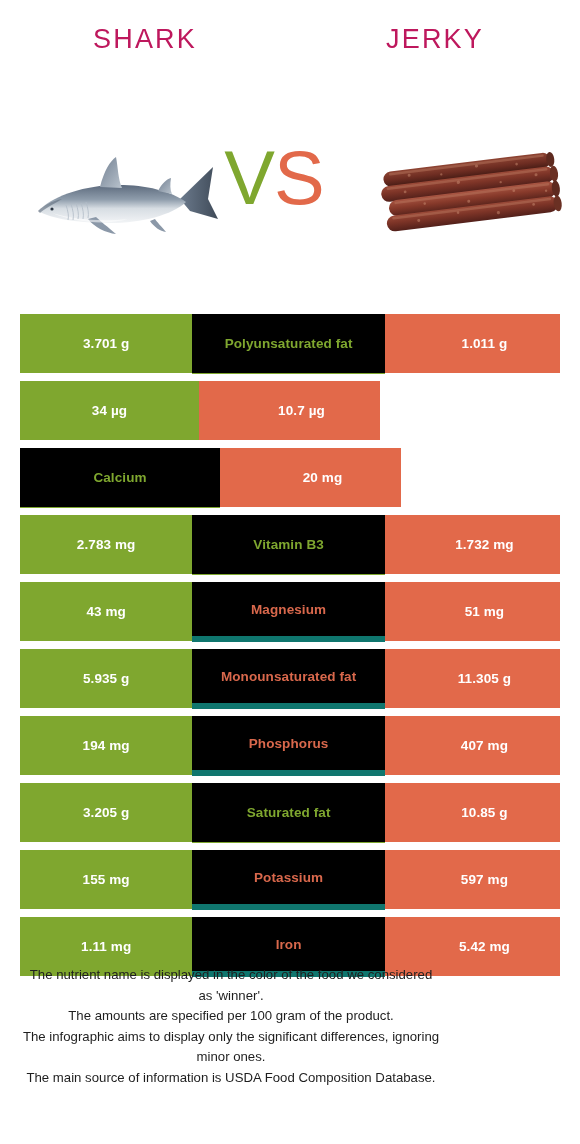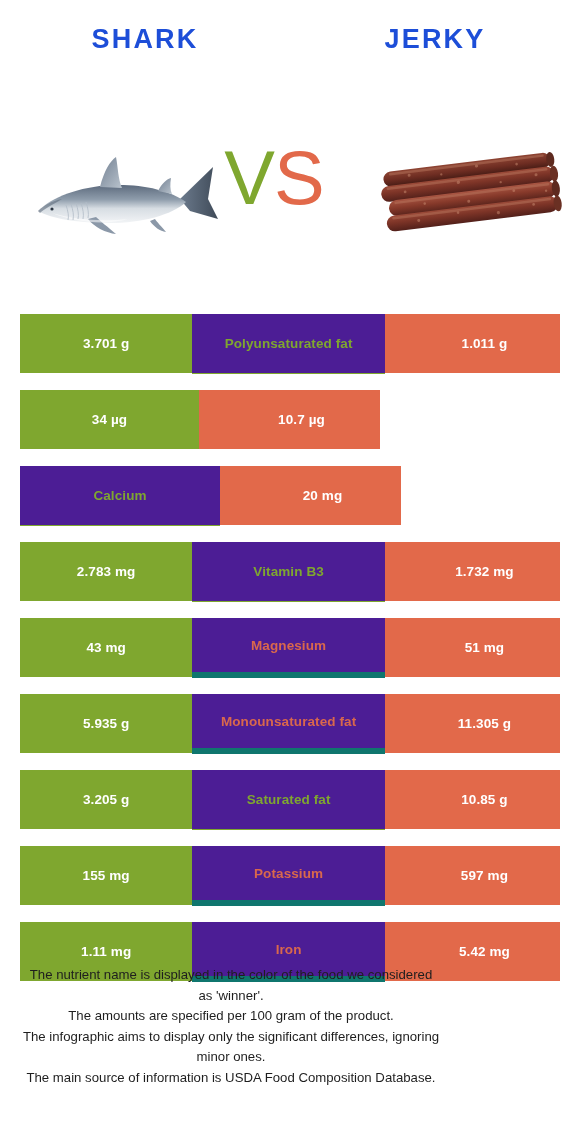--- a/index.html
+++ b/index.html
@@ -28,23 +28,23 @@
     flex: 1;
     display: flex;
     align-items: center;
     justify-content: center;
     padding-top: 18px;
     box-sizing: border-box;
   }
   .header-title {
     font-family: "Liberation Sans", sans-serif;
     font-size: 27px;
-    font-weight: 700;
+    font-weight: 400;
     letter-spacing: 2.2px;
-    color: #1d4ed8;
+    color: #be185d;
     text-transform: uppercase;
     white-space: nowrap;
   }
 
   
   .hero {
     position: absolute;
     top: 62px;
     left: 0;
     width: 548px;
@@ -83,40 +83,40 @@
   
   .table {
     position: absolute;
     left: 20px;
     top: 314px;
     width: 540px;
   }
   .row {
     display: flex;
     height: 60px;
-    margin-bottom: 16px;
+    margin-bottom: 7px;
   }
   .cell {
     display: flex;
     align-items: center;
     justify-content: center;
     box-sizing: border-box;
     font-size: 13.5px;
     font-weight: bold;
     letter-spacing: 0.1px;
   }
   .cell-left {
     width: 179px;
     background: #7FA72F;
     color: #ffffff;
     border-bottom: 1px solid #ffffff;
   }
   .cell-mid {
     width: 200px;
-    background: #4c1d95;
+    background: #000000;
     border-bottom: 1px solid #7FA72F;
   }
   .cell-mid.loser-mid {
     border-bottom: 6px solid #0f766e;
   }
   .cell-right {
     width: 181px;
     background: #E2694A;
     color: #ffffff;
     border-bottom: 1px solid #ffffff;
@@ -310,20 +310,27 @@
       <div class="cell cell-right">51 mg</div>
     </div>
     <div class="row">
       <div class="cell cell-left">5.935 g</div>
       <div class="cell cell-mid loser-mid">
         <span class="nutrient orange">Monounsaturated fat</span>
       </div>
       <div class="cell cell-right">11.305 g</div>
     </div>
     <div class="row">
+      <div class="cell cell-left">194 mg</div>
+      <div class="cell cell-mid loser-mid">
+        <span class="nutrient orange">Phosphorus</span>
+      </div>
+      <div class="cell cell-right">407 mg</div>
+    </div>
+    <div class="row">
       <div class="cell cell-left">3.205 g</div>
       <div class="cell cell-mid">
         <span class="nutrient green">Saturated fat</span>
       </div>
       <div class="cell cell-right">10.85 g</div>
     </div>
     <div class="row">
       <div class="cell cell-left">155 mg</div>
       <div class="cell cell-mid loser-mid">
         <span class="nutrient orange">Potassium</span>

